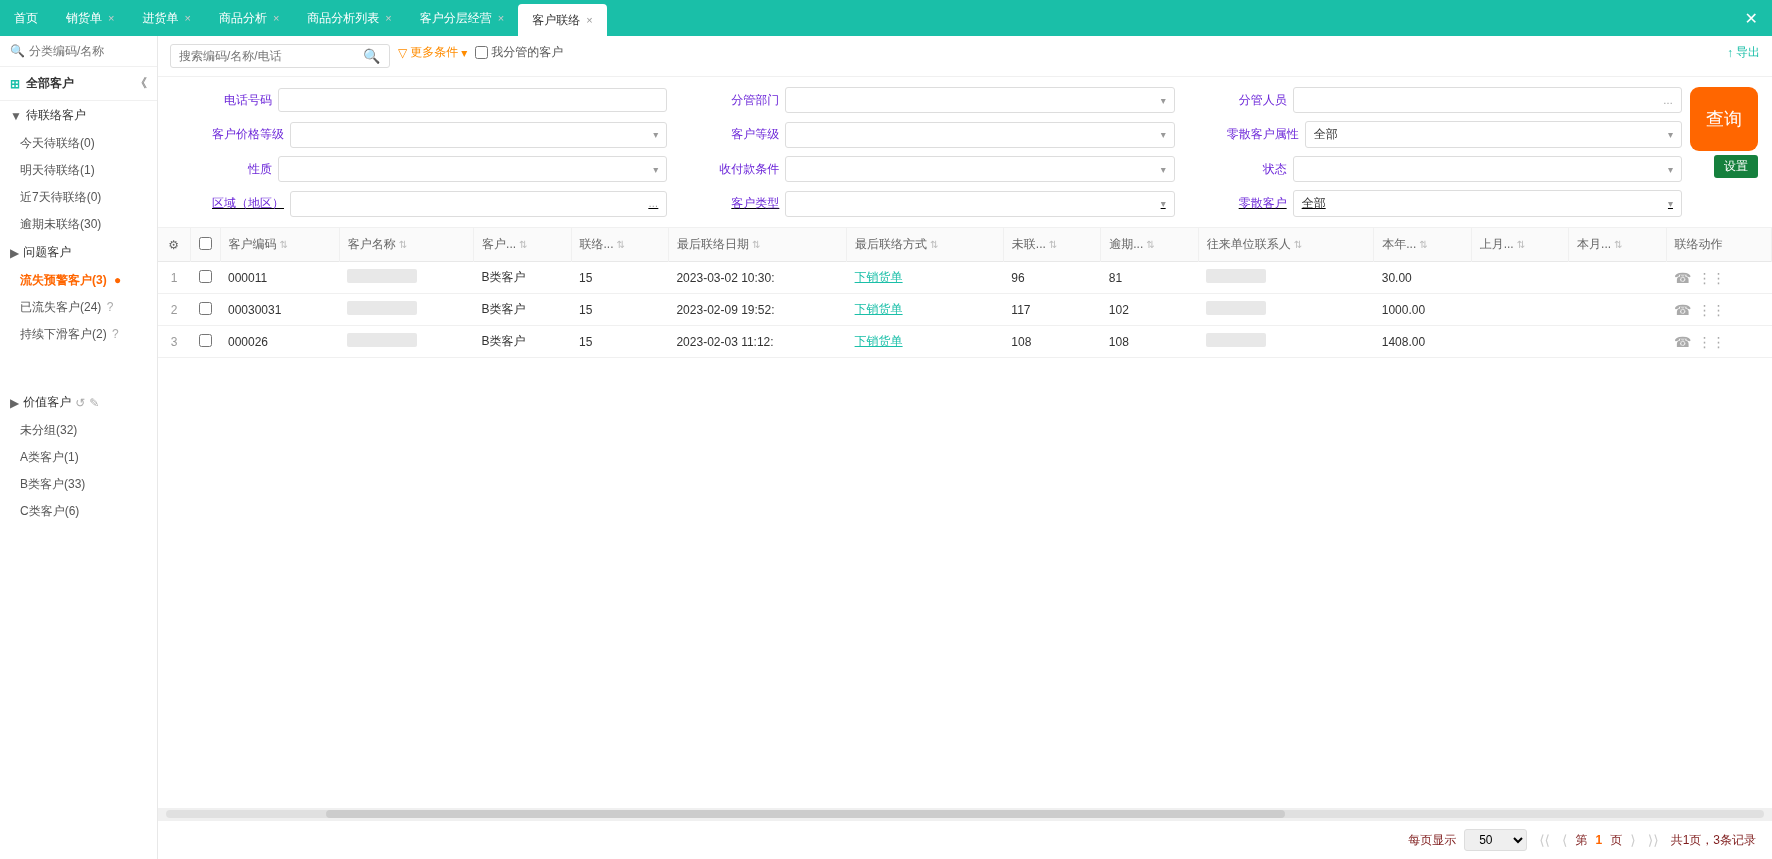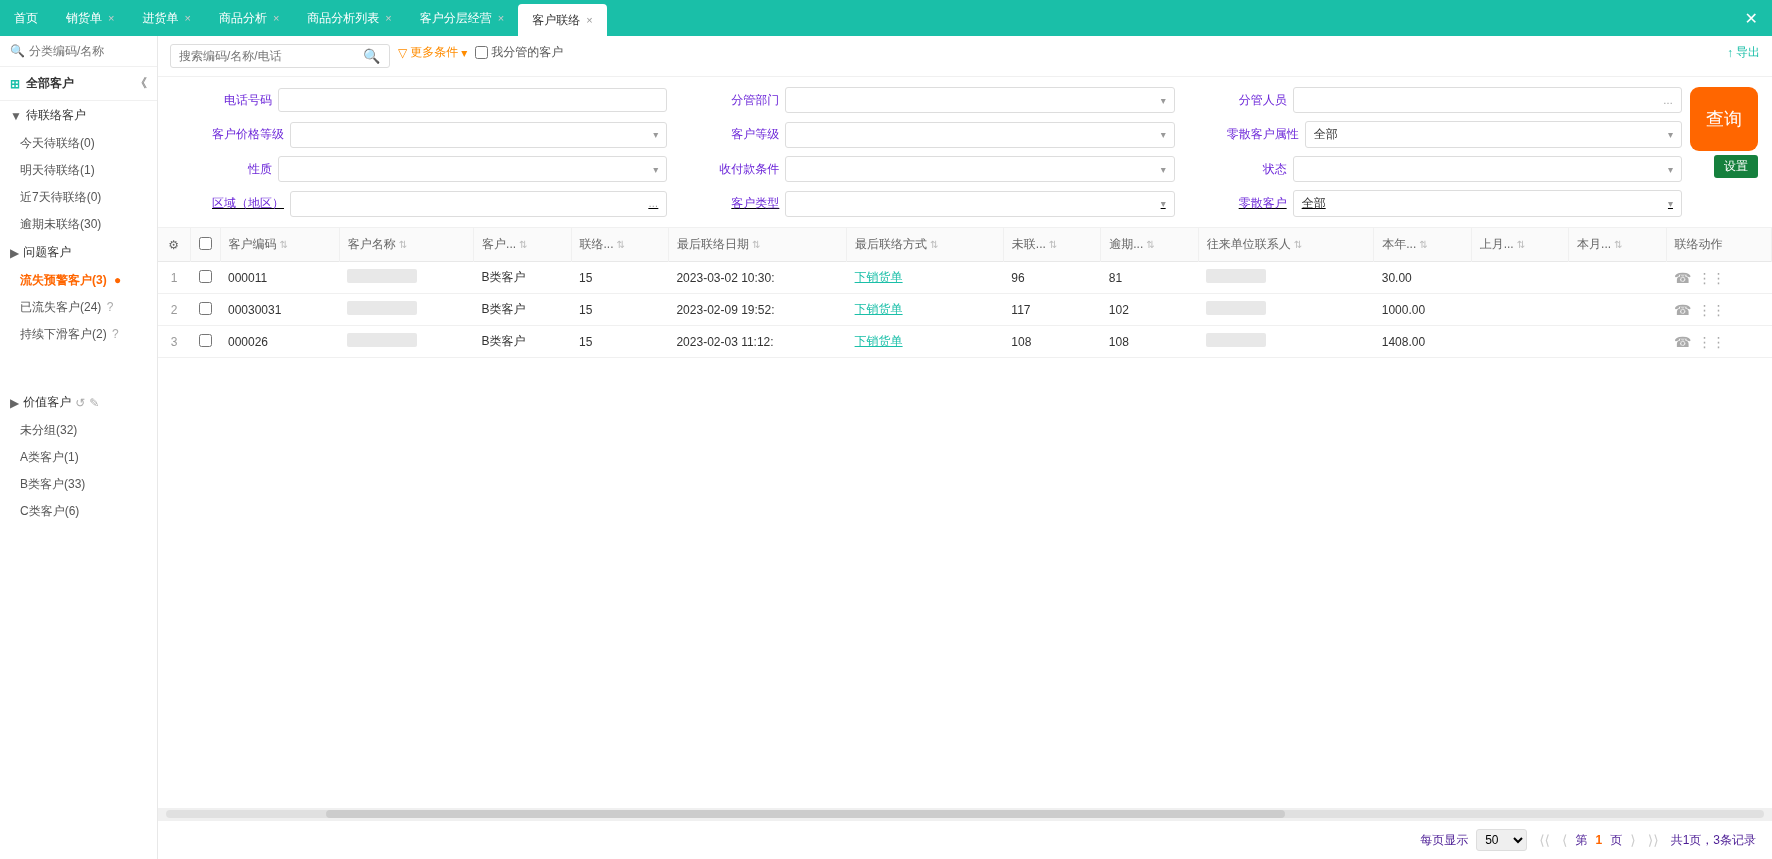--- a/index.html
+++ b/index.html
@@ -328,25 +328,25 @@
     
     .table-footer {
       display: flex;
       align-items: center;
       justify-content: flex-end;
       padding: 8px 16px;
       border-top: 1px solid #f0f0f0;
       gap: 8px;
       background: #fff;
     }
-    .footer-text { color: #4c1d95; }
+    .footer-text { color: #7f1d1d; }
     .page-size-select {
       border: 1px solid #ddd;
       border-radius: 3px;
-      padding: 2px 4px;
+      padding: 2px 10px;
       font-size: 12px;
       outline: none;
     }
     .page-nav {
       display: flex;
       align-items: center;
       gap: 4px;
     }
     .page-nav-btn {
       color: #999;

